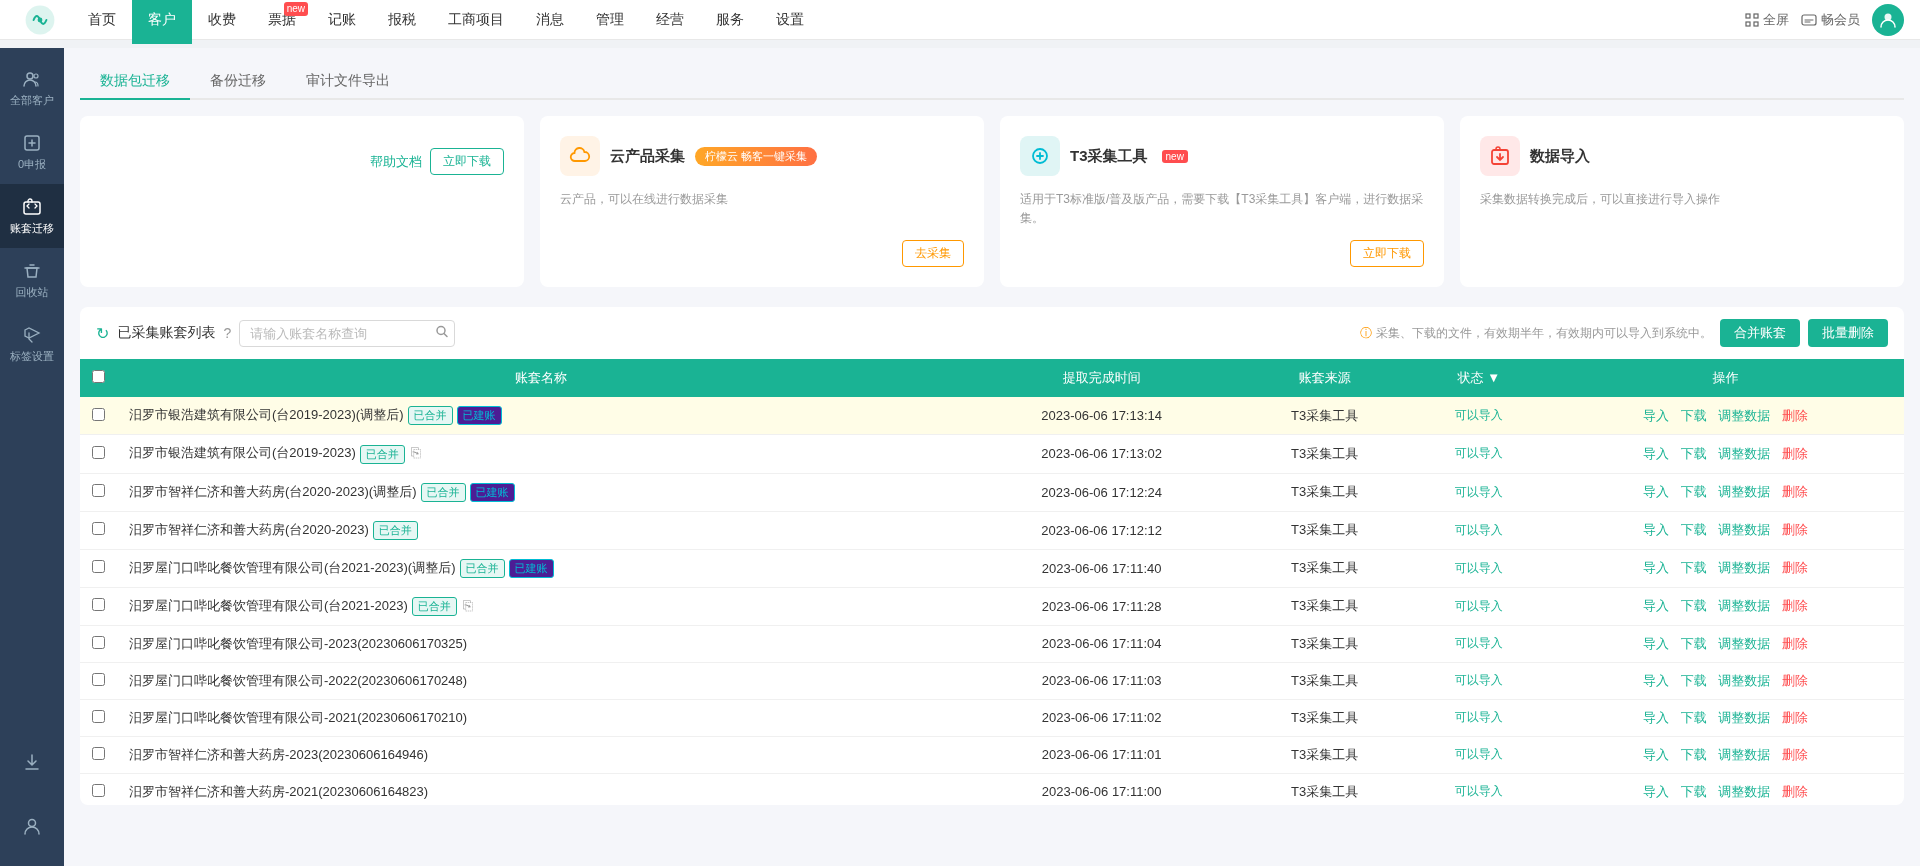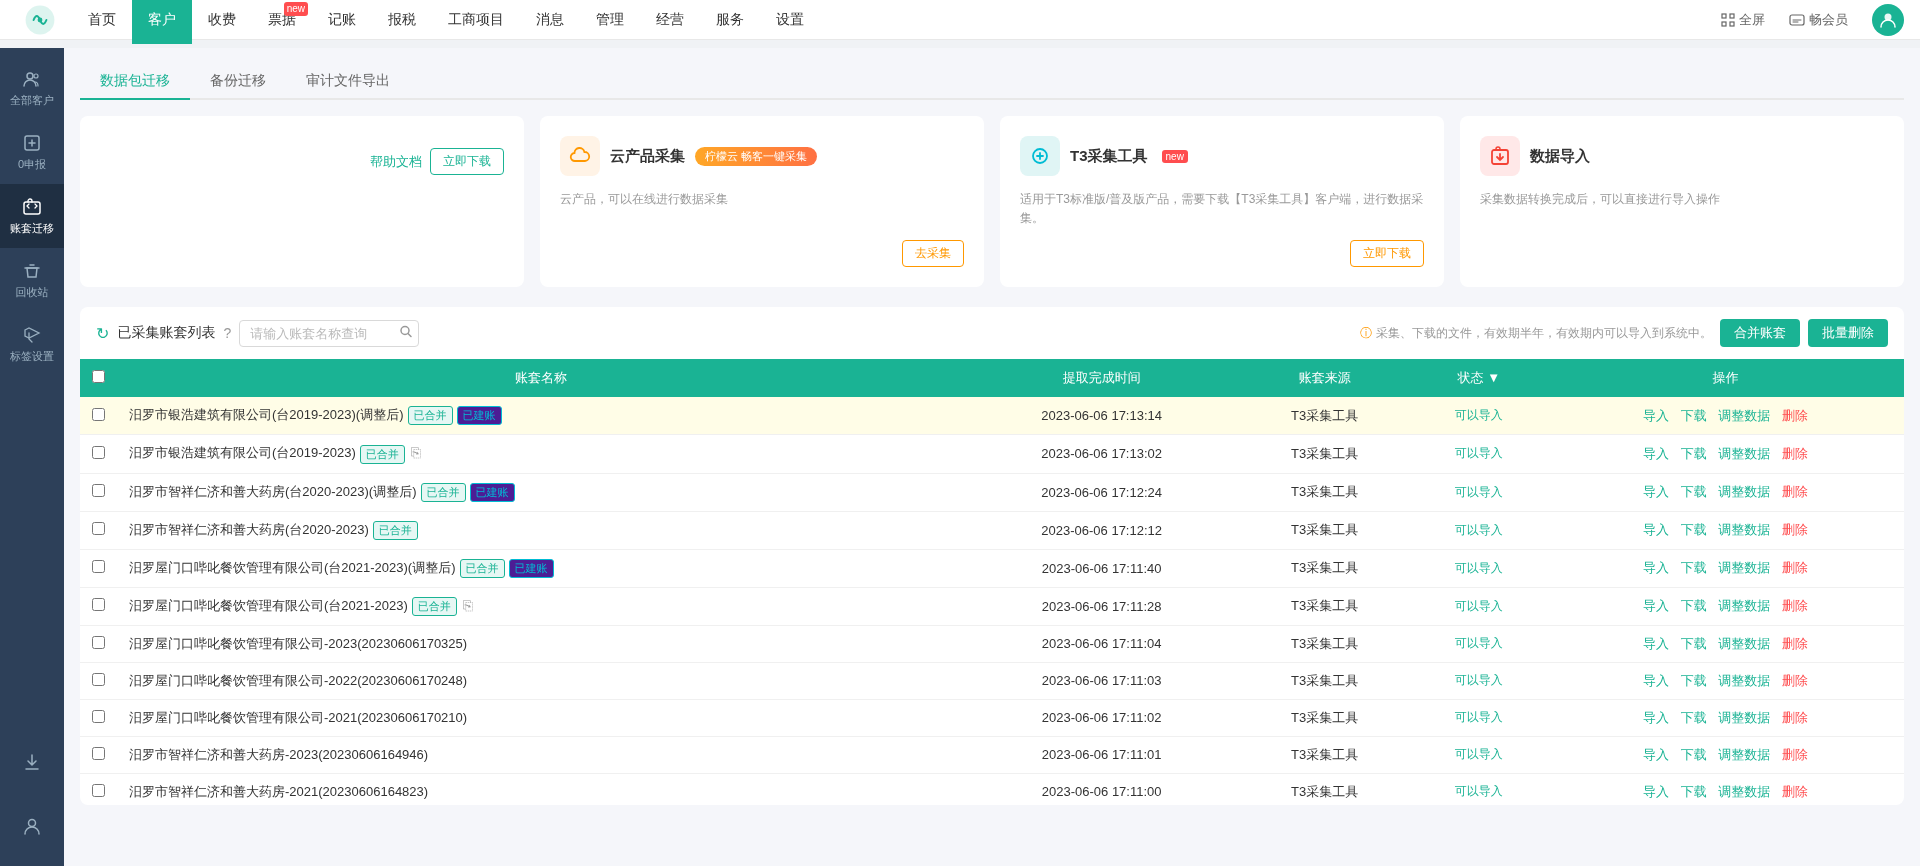--- a/index.html
+++ b/index.html
@@ -23,21 +23,21 @@
       cursor: pointer; font-size: 14px; color: #333; position: relative;
     }
     .nav-item.active {
       background: #1ab394; color: #fff; border-radius: 0;
     }
     .nav-item .new-badge {
       position: absolute; top: 6px; right: 4px;
       background: #ff4d4f; color: #fff; font-size: 10px;
       padding: 0 3px; border-radius: 3px; line-height: 14px;
     }
-    .top-nav-right { display: flex; align-items: center; gap: 24px; margin-left: auto; }
+    .top-nav-right { display: flex; align-items: center; gap: 12px; margin-left: auto; }
     .fullscreen-btn, .member-btn {
       display: flex; align-items: center; gap: 4px;
       font-size: 13px; color: #666; cursor: pointer;
     }
     .avatar {
       width: 32px; height: 32px; border-radius: 50%;
       background: #1ab394; display: flex; align-items: center; justify-content: center;
       color: #fff; font-size: 13px; cursor: pointer;
     }
 
@@ -113,21 +113,21 @@
     }
     .table-toolbar-left { display: flex; align-items: center; gap: 8px; flex: 1; }
     .table-toolbar-right { display: flex; align-items: center; gap: 8px; }
     .toolbar-title { font-size: 14px; font-weight: 500; color: #333; }
     .toolbar-icon { color: #1ab394; cursor: pointer; font-size: 16px; }
     .help-icon { color: #999; font-size: 14px; cursor: pointer; }
     .search-input-wrap { position: relative; }
     .search-input {
       border: 1px solid #d9d9d9; border-radius: 4px;
       padding: 5px 28px 5px 10px; font-size: 13px; color: #333;
-      outline: none; width: 180px;
+      outline: none; width: 216px;
     }
     .search-input::placeholder { color: #bbb; }
     .search-btn {
       position: absolute; right: 6px; top: 50%; transform: translateY(-50%);
       background: none; border: none; cursor: pointer; color: #999;
     }
     .info-text { color: #999; font-size: 12px; display: flex; align-items: center; gap: 4px; }
     .info-text .info-icon { color: #ff9800; }
     .btn-merge {
       background: #1ab394; color: #fff; border: none;

